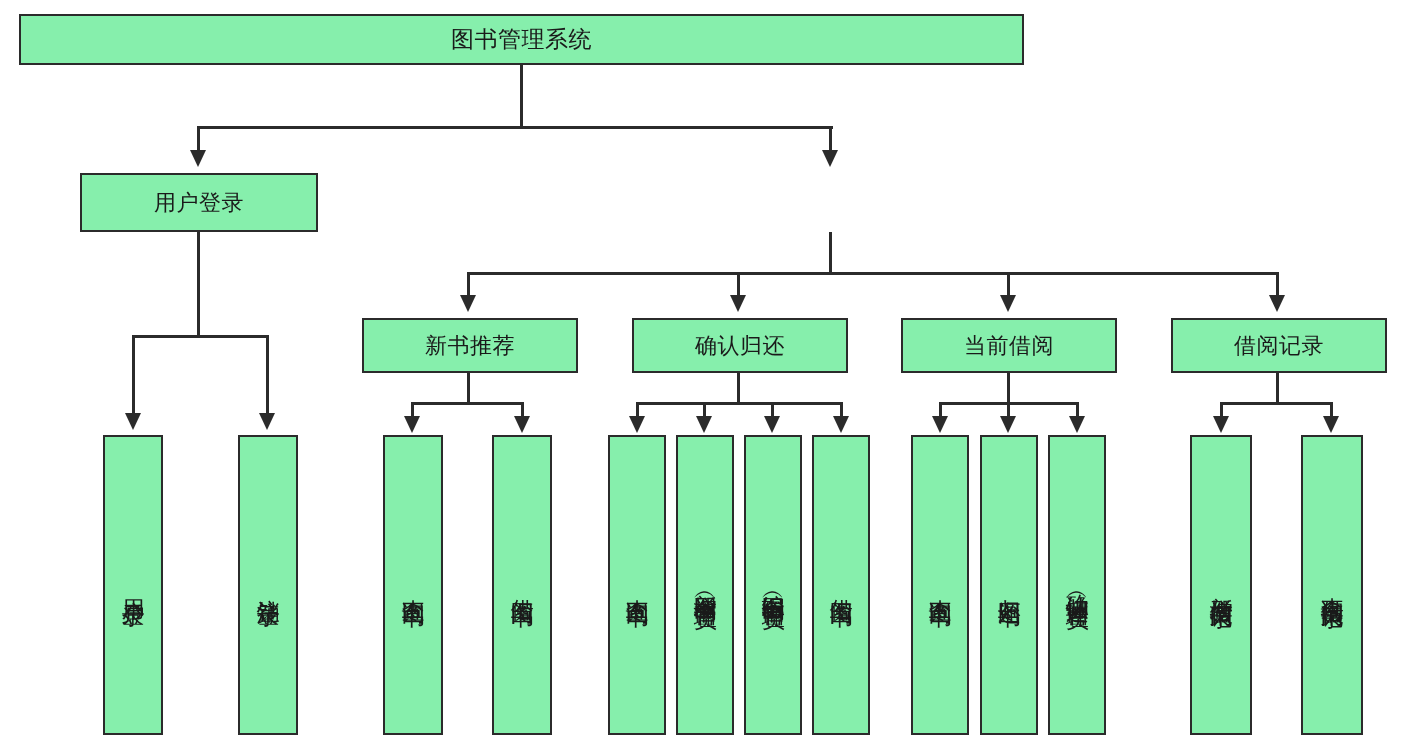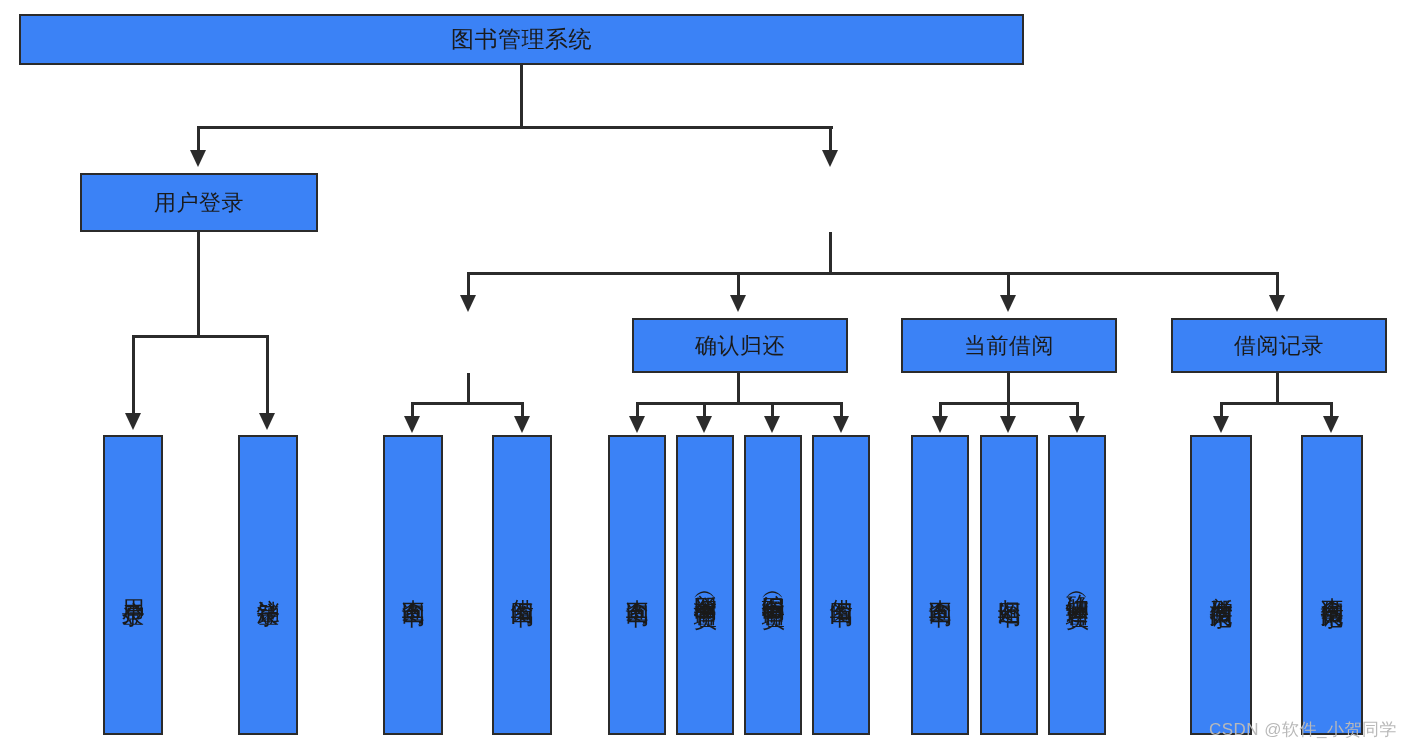--- a/index.html
+++ b/index.html
@@ -14,21 +14,21 @@
   #canvas {
     position: relative;
     width: 1405px;
     height: 747px;
     background: #ffffff;
     overflow: hidden;
   }
   .node {
     position: absolute;
     box-sizing: border-box;
-    background: #3b82f6;
+    background: #86efac;
     border: 2px solid #2b2b2b;
     display: flex;
     align-items: center;
     justify-content: center;
     color: #1a1a1a;
   }
   .node .lbl {
     display: block;
     text-align: center;
     line-height: 1.18;
@@ -115,20 +115,23 @@
   <div class="hline" style="left:467px; top:272px; width:812px; height:3px;"></div>
   <div class="vline" style="left:467px; top:272px; width:3px; height:27px;"></div>
   <div class="arrow" style="left:460px; top:295px;"></div>
   <div class="vline" style="left:737px; top:272px; width:3px; height:27px;"></div>
   <div class="arrow" style="left:730px; top:295px;"></div>
   <div class="vline" style="left:1007px; top:272px; width:3px; height:27px;"></div>
   <div class="arrow" style="left:1000px; top:295px;"></div>
   <div class="vline" style="left:1276px; top:272px; width:3px; height:27px;"></div>
   <div class="arrow" style="left:1269px; top:295px;"></div>
 
+  <div class="node h" style="left:362px; top:318px; width:216px; height:55px;">
+    <span class="lbl">新书推荐</span>
+  </div>
   <div class="node h" style="left:632px; top:318px; width:216px; height:55px;">
     <span class="lbl">确认归还</span>
   </div>
   <div class="node h" style="left:901px; top:318px; width:216px; height:55px;">
     <span class="lbl">当前借阅</span>
   </div>
   <div class="node h" style="left:1171px; top:318px; width:216px; height:55px;">
     <span class="lbl">借阅记录</span>
   </div>
 
@@ -203,15 +206,14 @@
     <span class="lbl">确认归还（管理员）</span>
   </div>
 
   <div class="node v" style="left:1190px; top:435px; width:62px; height:300px;">
     <span class="lbl">新增借阅记录</span>
   </div>
   <div class="node v" style="left:1301px; top:435px; width:62px; height:300px;">
     <span class="lbl">查询借阅记录</span>
   </div>
 
-  <div class="watermark">CSDN @软件_小贺同学</div>
 
 </div>
 
 </body></html>

